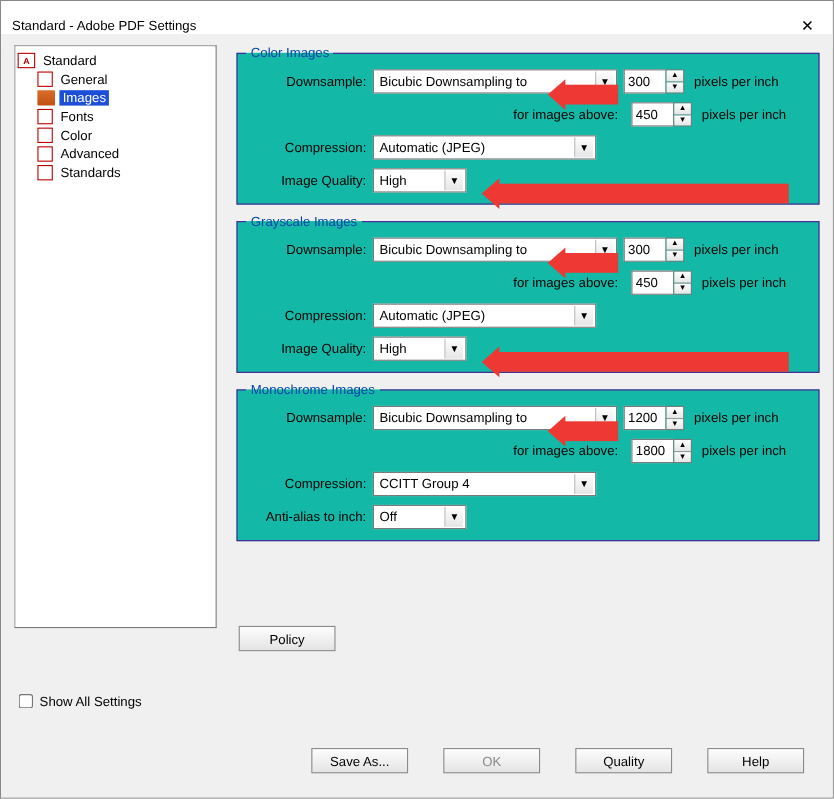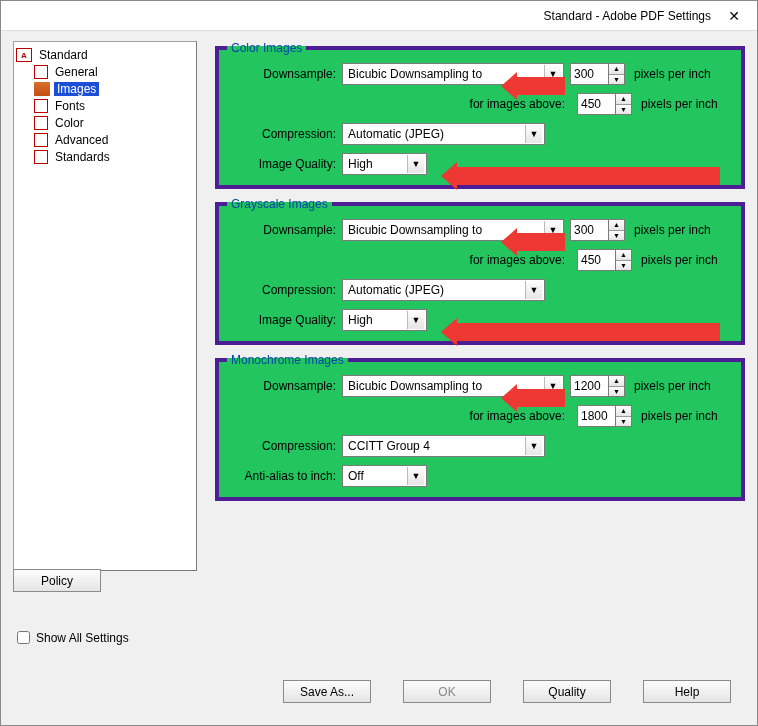--- a/index.html
+++ b/index.html
@@ -8,25 +8,25 @@
     font-family: "Segoe UI", Tahoma, sans-serif;
     font-size: 12px;
     background: #fff;
     width: 758px;
     height: 726px;
     border: 1px solid #888;
     position: relative;
     overflow: hidden;
   }
   .titlebar {
-    height: 30px;
+    height: 44px;
     background: #fff;
     display: flex;
     align-items: center;
-    justify-content: flex-end;
+    justify-content: space-between;
     border-bottom: 1px solid #ddd;
   }
   .titlebar .title {
     padding-left: 10px;
     color: #000;
     font-size: 12px;
   }
   .titlebar .close {
     width: 46px;
     height: 30px;
@@ -85,24 +85,24 @@
   }
   .tlabel { padding:0 3px; }
 
   .right-area {
     margin-left: 18px;
     flex: 1;
     position: relative;
   }
 
   fieldset.group {
-    border: 4px solid #4c1d95;
+    border: 1px solid #4c1d95;
     margin: 0 0 8px 0;
     padding: 4px 8px 6px 8px;
-    background: #22c55e;
+    background: #14b8a6;
     position: relative;
   }
   fieldset.group > legend {
     color: #0046aa;
     padding: 0 4px;
     font-size: 12px;
   }
   .row {
     display:flex;
     align-items:center;
@@ -197,21 +197,21 @@
     min-width: 88px;
     border: 1px solid #8a8a8a;
     background: linear-gradient(#fdfdfd,#e4e4e4);
     font: inherit;
     padding: 0 12px;
   }
   .btn:disabled, .btn.disabled {
     color:#8a8a8a;
   }
 
-  .policy-wrap { margin-top:-2px; }
+  .policy-wrap { margin-left:204px; margin-top:-2px; }
 
   .bottom-btns {
     position:absolute;
     bottom: 22px;
     right: 26px;
     display:flex;
     gap: 32px;
   }
 </style>
 </head>

